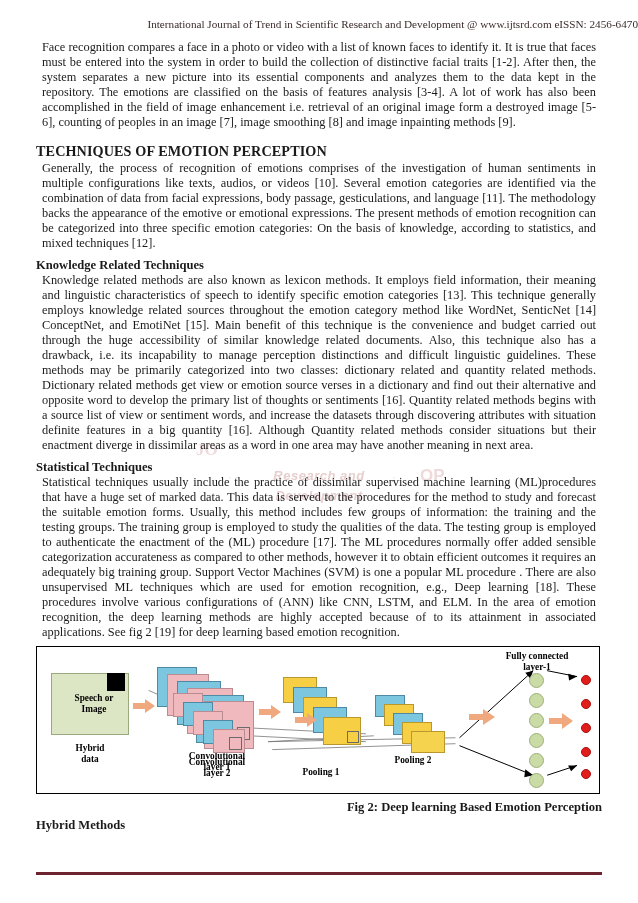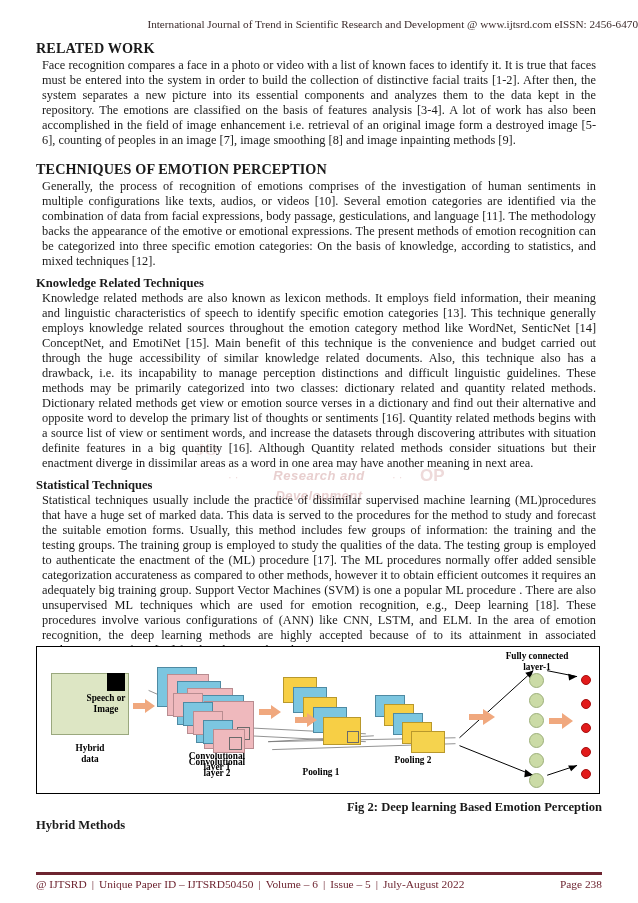--- a/index.html
+++ b/index.html
@@ -126,21 +126,20 @@
     <div class="wm-dots" style="left:228px; top:470px;">· ·</div>
     <div class="wm-dots" style="left:392px; top:470px;">· ·</div>
   </div>
 
   <div class="hdr">
     <span>International Journal of Trend in Scientific Research and Development @ </span><span class="u">www.ijtsrd.com</span><span> eISSN: 2456-6470</span>
   </div>
 
   <div class="col">
 
-    <h2 class="sec">RELATED WORK</h2>
     <p class="body tight">Face recognition compares a face in a photo or video with a list of known faces to identify it. It is true that faces must be entered into the system in order to build the collection of distinctive facial traits [1-2]. After then, the system separates a new picture into its essential components and analyzes them to the data kept in the repository. The emotions are classified on the basis of features analysis [3-4]. A lot of work has also been accomplished in the field of image enhancement i.e. retrieval of an original image form a destroyed image [5-6], counting of peoples in an image [7], image smoothing [8] and image inpainting methods [9].</p>
 
     <div class="gap"></div>
     <h2 class="sec">TECHNIQUES OF EMOTION PERCEPTION</h2>
     <p class="body tight">Generally, the process of recognition of emotions comprises of the investigation of human sentiments in multiple configurations like texts, audios, or videos [10]. Several emotion categories are identified via the combination of data from facial expressions, body passage, gesticulations, and language [11]. The methodology backs the appearance of the emotive or emotional expressions. The present methods of emotion recognition can be categorized into three specific emotion categories: On the basis of knowledge, according to statistics, and mixed techniques [12].</p>
 
     <h3 class="sub">Knowledge Related Techniques</h3>
     <p class="body tight">Knowledge related methods are also known as lexicon methods. It employs field information, their meaning and linguistic characteristics of speech to identify specific emotion categories [13]. This technique generally employs knowledge related sources throughout the emotion category method like WordNet, SenticNet [14] ConceptNet, and EmotiNet [15]. Main benefit of this technique is the convenience and budget carried out through the huge accessibility of similar knowledge related documents. Also, this technique also has a drawback, i.e. its incapability to manage perception distinctions and difficult linguistic guidelines. These methods may be primarily categorized into two classes: dictionary related and quantity related methods. Dictionary related methods get view or emotion source verses in a dictionary and find out their alternative and opposite word to develop the primary list of thoughts or sentiments [16]. Quantity related methods begins with a source list of view or sentiment words, and increase the datasets through discovering attributes with situation definite features in a big quantity [16]. Although Quantity related methods consider situations but their enactment diverge in dissimilar areas as a word in one area may have another meaning in next area.</p>
 
     <h3 class="sub">Statistical Techniques</h3>
@@ -171,21 +170,21 @@
         <polygon points="498,130 490,124 489,132" fill="#000"></polygon>
 
         <line x1="512" y1="24" x2="542" y2="30" stroke="#000" stroke-width="1"></line>
         <polygon points="542,30 533,27 534,34" fill="#000"></polygon>
         <line x1="512" y1="130" x2="542" y2="120" stroke="#000" stroke-width="1"></line>
         <polygon points="542,120 533,120 536,126" fill="#000"></polygon>
       </svg>
 
       <div class="inbox" style="left:14px; top:26px; width:78px; height:62px;"></div>
       <div class="blackpatch" style="left:70px; top:26px; width:18px; height:18px;"></div>
-      <div class="lbl" style="left:30px; top:46px; width:78px;">Speech or
+      <div class="lbl" style="left:18px; top:46px; width:78px;">Speech or
 Image</div>
       <div class="lbl" style="left:14px; top:96px; width:78px;">Hybrid
 data</div>
 
       <svg class="arrow" style="left:96px; top:52px; width:22px; height:14px;" viewBox="0 0 22 14">
         <polygon points="0,4 12,4 12,0 22,7 12,14 12,10 0,10" fill="#f0a87e"></polygon>
       </svg>
 
       <div class="card blue" style="left:120px; top:20px; width:40px; height:40px;"></div>
       <div class="card pink" style="left:130px; top:27px; width:42px; height:42px;"></div>
@@ -256,20 +255,14 @@
 
     </div>
     <div class="figcap">Fig 2: Deep learning Based Emotion Perception</div>
   </div>
 
   <div style="position:absolute; left:36px; top:818px; width:566px; z-index:2;">
     <h3 class="sub" style="margin-top:0;">Hybrid Methods</h3>
   </div>
 
   <div class="footrule"></div>
-  <div class="foot">
-    <span class="left">
-      <span>@ IJTSRD</span><span class="sep">|</span><span>Unique Paper ID – IJTSRD50450</span><span class="sep">|</span><span>Volume – 6</span><span class="sep">|</span><span>Issue – 5</span><span class="sep">|</span><span>July-August 2022</span>
-    </span>
-    <span class="right">Page 238</span>
-  </div>
 
 </div>
 
 </body></html>

